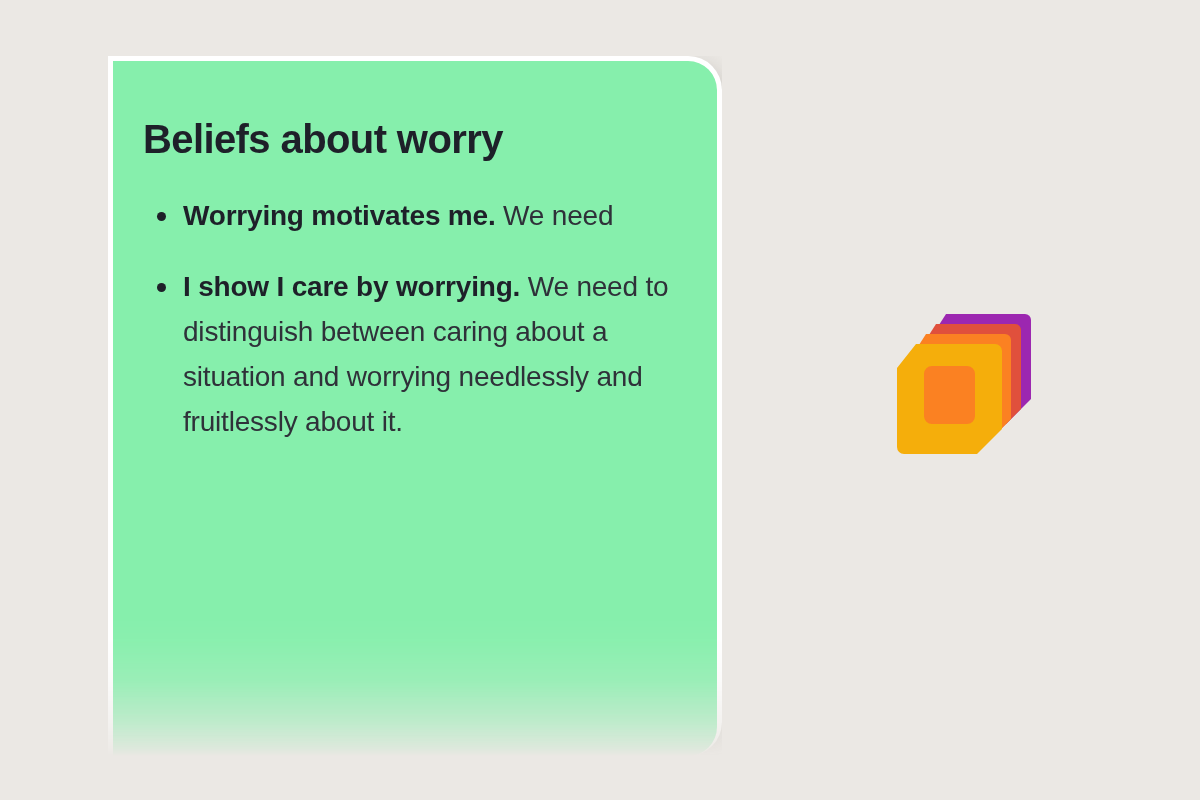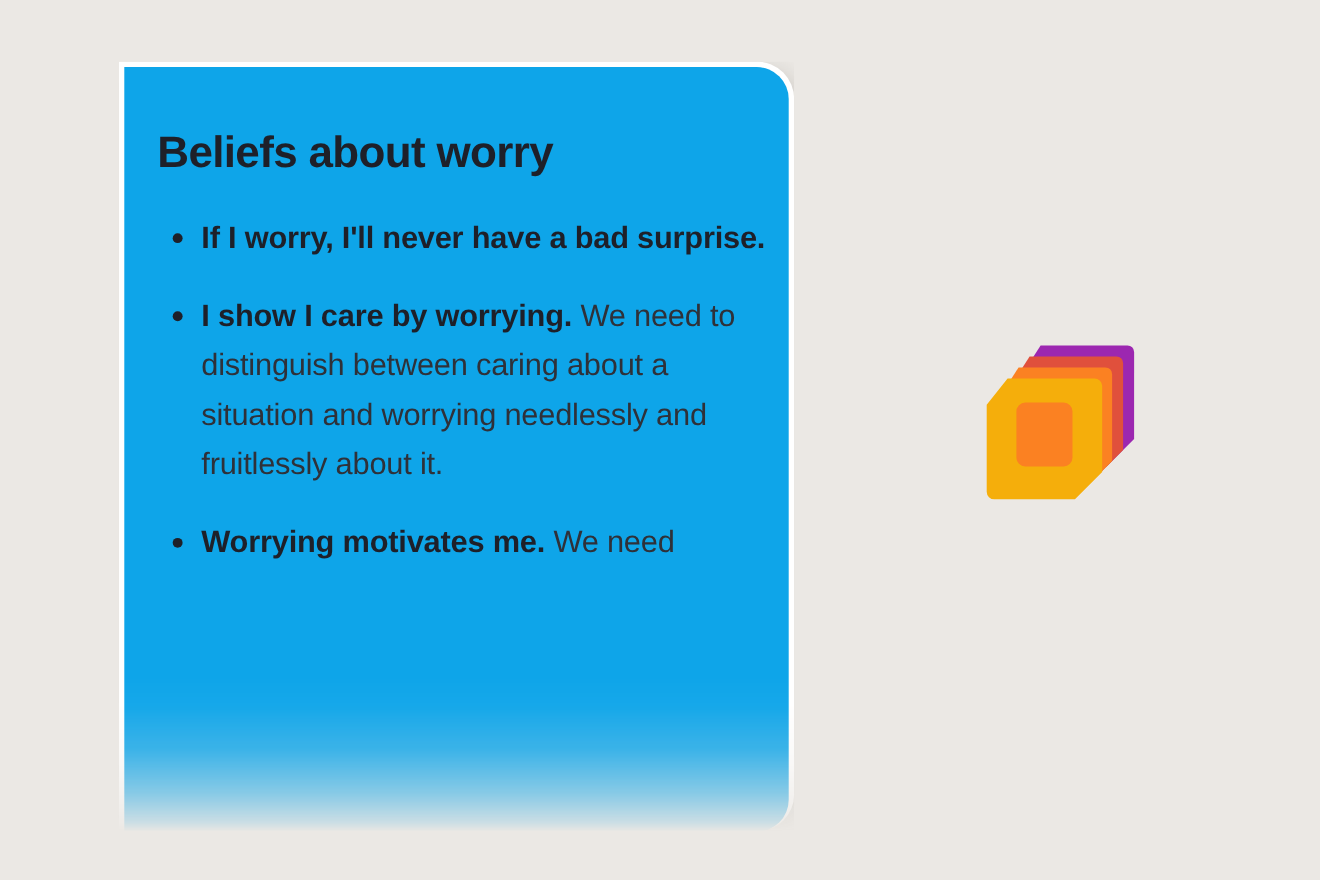--- a/index.html
+++ b/index.html
@@ -53,21 +53,21 @@
     box-shadow: 6px 6px 18px rgba(120, 112, 104, 0.22);
   }
 
   #card {
     position: absolute;
     left: 5px;
     top: 5px;
     width: 604px;
     height: 695px;
     border-radius: 0 29px 29px 0;
-    background: #0ea5e9;
+    background: #86efac;
     overflow: hidden;
   }
 
   #card-content {
     position: absolute;
     left: 0;
     top: 0;
     width: 604px;
     padding: 58px 20px 0 30px;
   }
@@ -152,34 +152,30 @@
 
   <div id="card-shadow-layer"></div>
 
   <div id="card">
     <div id="card-content">
 
       <h1 id="card-title">Beliefs about worry</h1>
 
       <ul id="belief-list">
 
-        <li class="belief-item">
-          <span class="bullet-dot"></span>
-          <span class="belief-lead">If I worry, I'll never have a bad surprise.</span><span class="belief-rest"></span>
-        </li>
 
 
         <li class="belief-item">
           <span class="bullet-dot"></span>
-          <span class="belief-lead">I show I care by worrying.</span><span class="belief-rest"> We need to distinguish between caring about a situation and worrying needlessly and fruitlessly about it.</span>
+          <span class="belief-lead">Worrying motivates me.</span><span class="belief-rest"> We need</span>
         </li>
 
         <li class="belief-item">
           <span class="bullet-dot"></span>
-          <span class="belief-lead">Worrying motivates me.</span><span class="belief-rest"> We need</span>
+          <span class="belief-lead">I show I care by worrying.</span><span class="belief-rest"> We need to distinguish between caring about a situation and worrying needlessly and fruitlessly about it.</span>
         </li>
 
       </ul>
     </div>
   </div>
 </div>
 
 <div id="brand">
 
   <svg id="logo-mark" viewBox="0 0 140 142">

